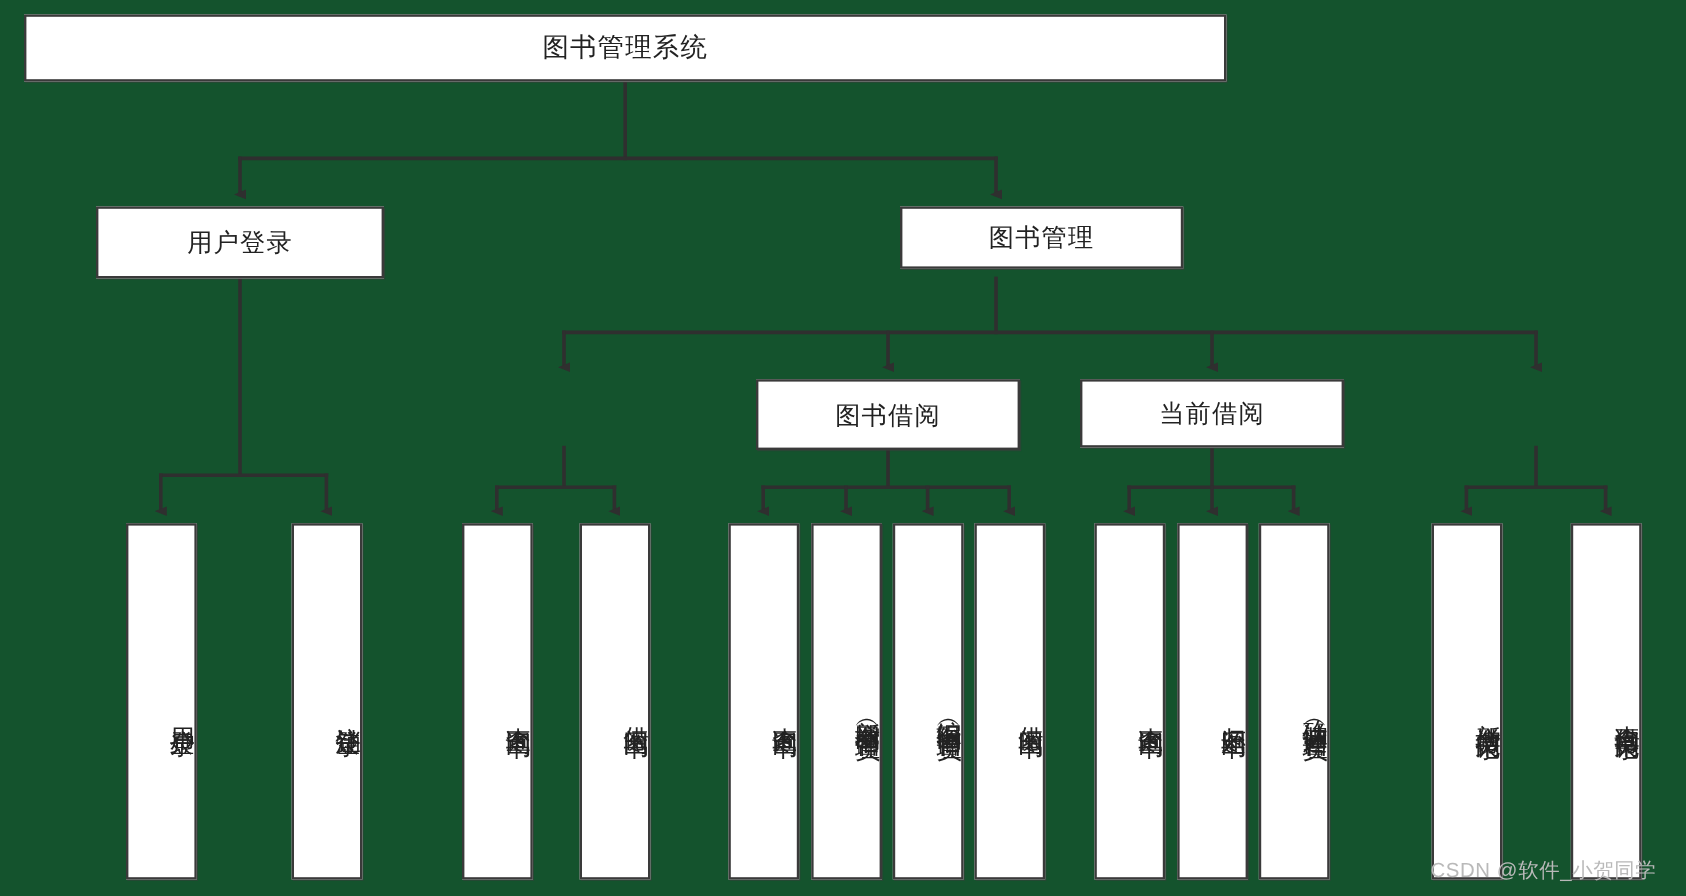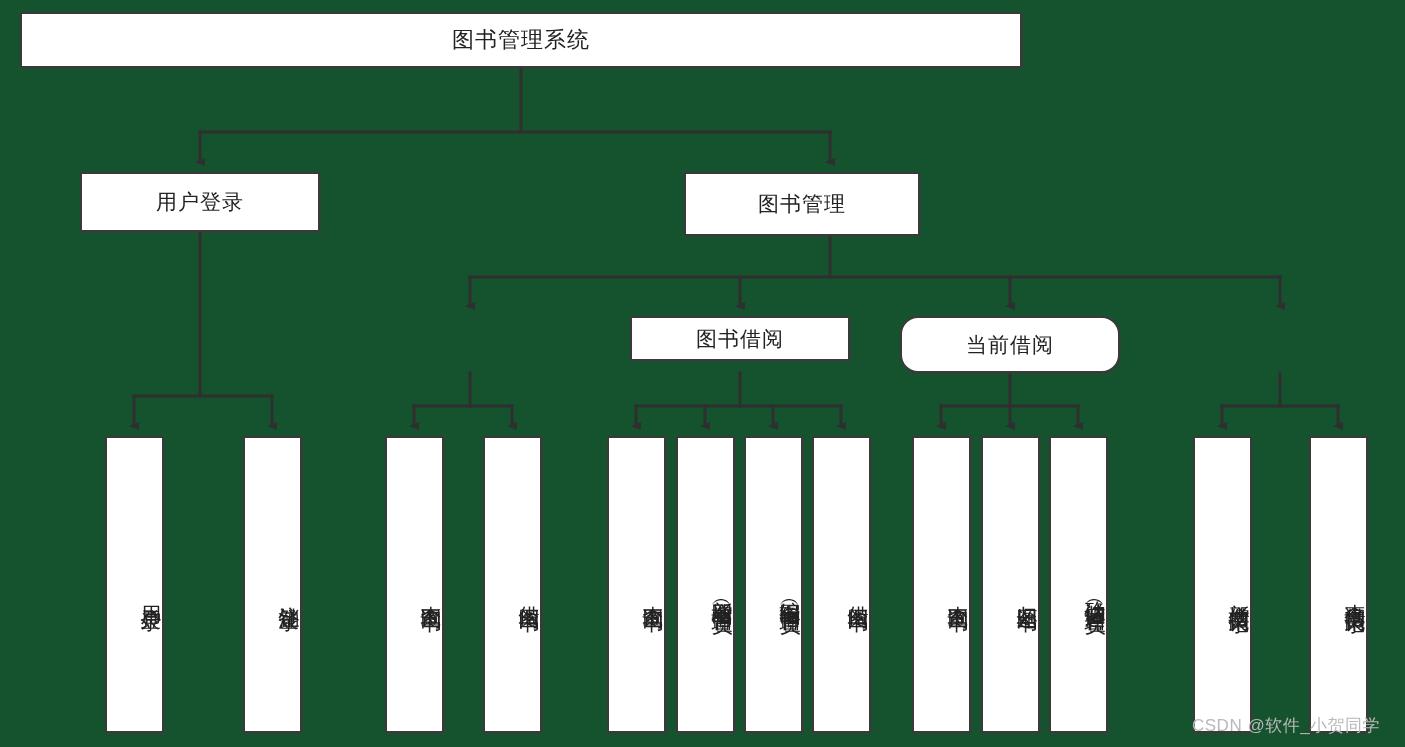--- a/index.html
+++ b/index.html
@@ -114,24 +114,24 @@
       <path d="M1280,373 L1280,406"></path>
       <path d="M1222,406 L1338,406"></path>
       <path d="M1222,406 L1222,426" marker-end="url(#arrow)"></path>
       <path d="M1338,406 L1338,426" marker-end="url(#arrow)"></path>
     </g>
   </svg>
 
   <div class="node horiz root" style="left:20px; top:12px; width:1002px; height:56px;">图书管理系统</div>
 
   <div class="node horiz" style="left:80px; top:172px; width:240px; height:60px;">用户登录</div>
-  <div class="node horiz" style="left:684px; top:172px; width:236px; height:64px;">图书管理</div>
+  <div class="node horiz" style="left:750px; top:172px; width:236px; height:52px;">图书管理</div>
 
-  <div class="node horiz" style="left:630px; top:316px; width:220px; height:45px;">图书借阅</div>
-  <div class="node horiz" style="left:900px; top:316px; width:220px; height:57px;border-radius:18px;">当前借阅</div>
+  <div class="node horiz" style="left:630px; top:316px; width:220px; height:59px;">图书借阅</div>
+  <div class="node horiz" style="left:900px; top:316px; width:220px; height:57px;">当前借阅</div>
 
   <div class="node vert" style="left:105px; top:436px; width:59px; height:297px;">
     <span class="vtext">用户登录</span>
   </div>
   <div class="node vert" style="left:243px; top:436px; width:59px; height:297px;">
     <span class="vtext">注销登录</span>
   </div>
 
   <div class="node vert" style="left:385px; top:436px; width:59px; height:297px;">
     <span class="vtext">查询图书</span>

